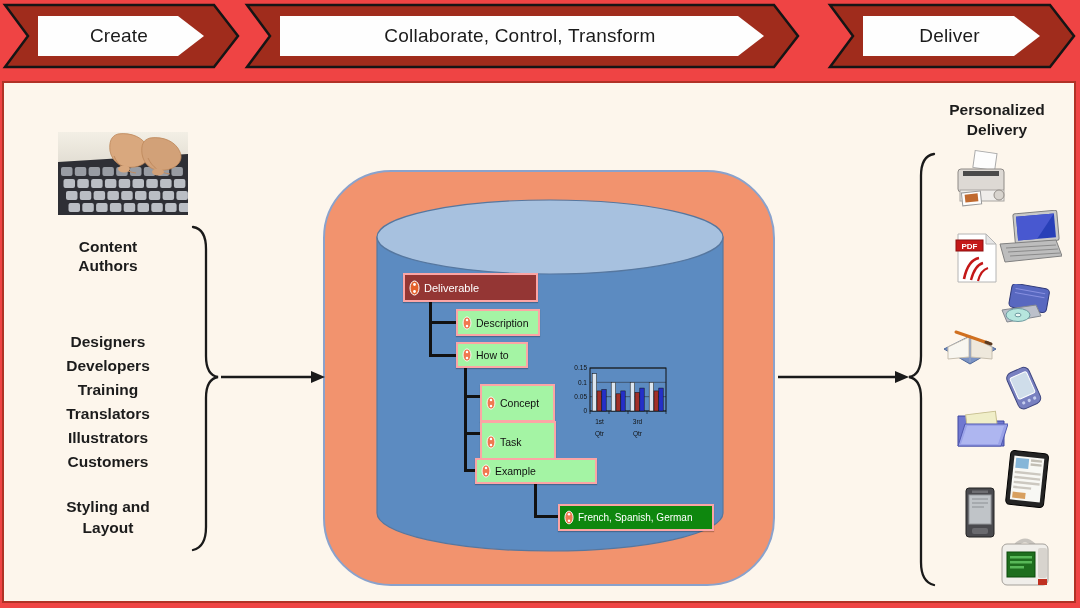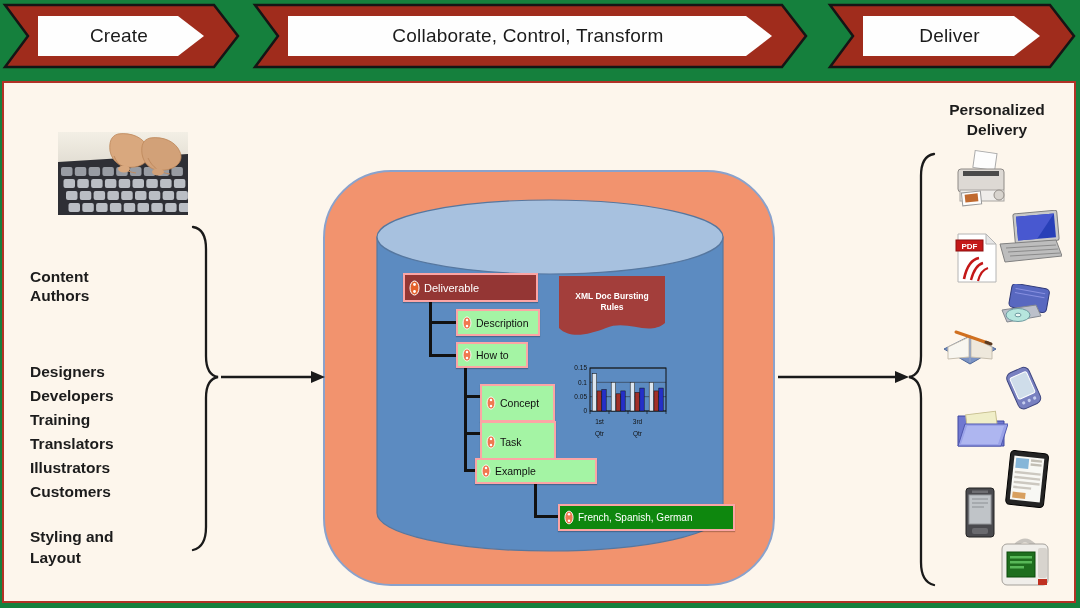--- a/index.html
+++ b/index.html
@@ -1,32 +1,32 @@
 <!DOCTYPE html>
 <html><head>
 <meta charset="utf-8">
 <style>
   html,body{margin:0;padding:0;background:#ffffff;}
-  .canvas{position:relative;width:1080px;height:608px;background:#15803d;
+  .canvas{position:relative;width:1080px;height:608px;background:#ef4444;
           font-family:"Liberation Sans",sans-serif;overflow:hidden;}
   .preline{white-space:pre-line;}
 
   
   .banner-step{position:absolute;top:2px;height:68px;}
   .banner-step svg{position:absolute;left:0;top:0;}
   .banner-label{position:absolute;inset:0;display:flex;align-items:center;justify-content:center;
                 padding:0 34px 0 28px;font-size:19px;color:#1b1b1b;letter-spacing:.2px;}
 
   
   .main-panel{position:absolute;left:2px;top:81px;width:1070px;height:518px;
               background:#FDF6EC;border:2px solid #B13226;}
 
   
   .photo{position:absolute;left:58px;top:132px;width:130px;height:83px;}
-  .left-text{position:absolute;left:30px;width:156px;color:#1c1c1c;font-weight:bold;margin-top:30px;}
+  .left-text{position:absolute;left:30px;width:156px;text-align:center;color:#1c1c1c;font-weight:bold;}
   .lt-top{top:237px;font-size:15.5px;line-height:19px;}
   .lt-mid{top:330px;font-size:15.5px;line-height:24px;}
   .lt-bot{top:496px;font-size:15.5px;line-height:21px;}
 
   
   .ccm-title{position:absolute;left:323px;top:112px;width:448px;text-align:center;
              font-size:17px;font-weight:bold;color:#171717;}
   .shell{position:absolute;left:323px;top:170px;width:448px;height:412px;border-radius:68px;
          background:#F2936E;border:2px solid #8AA2CC;}
   .cylinder{position:absolute;left:370px;top:195px;}
@@ -60,21 +60,21 @@
 <div class="canvas">
 
   <div class="banner-step" style="left:2px;width:240px;">
     <svg width="240" height="68">
       <polygon points="3,3 212,3 236,34 212,65 3,65 26,34" fill="#A02C1C" stroke="#151515" stroke-width="2.5"></polygon>
       <polygon points="36,14 176,14 202,34 176,54 36,54" fill="#FEFEFE"></polygon>
     </svg>
     <div class="banner-label">Create</div>
   </div>
 
-  <div class="banner-step" style="left:252px;width:558px;">
+  <div class="banner-step" style="left:244px;width:558px;">
     <svg width="558" height="68">
       <polygon points="3,3 530,3 554,34 530,65 3,65 26,34" fill="#A02C1C" stroke="#151515" stroke-width="2.5"></polygon>
       <polygon points="36,14 494,14 520,34 494,54 36,54" fill="#FEFEFE"></polygon>
     </svg>
     <div class="banner-label">Collaborate, Control, Transform</div>
   </div>
 
   <div class="banner-step" style="left:827px;width:251px;">
     <svg width="251" height="68">
       <polygon points="3,3 223,3 247,34 223,65 3,65 26,34" fill="#A02C1C" stroke="#151515" stroke-width="2.5"></polygon>
@@ -217,36 +217,29 @@
 
   <div class="node node-green" style="left:475px;top:458px;width:122px;height:26px;">
     <svg width="10" height="14" viewBox="0 0 11 16">
       <ellipse cx="5.5" cy="8" rx="4.5" ry="7" fill="#F07850" stroke="#ffffff" stroke-width="1"></ellipse>
       <circle cx="5.5" cy="4.5" r="1.4" fill="#ffffff"></circle>
         <circle cx="5.5" cy="11.5" r="1.4" fill="#ffffff"></circle>
     </svg>
     <span class="nlabel">Example</span>
   </div>
 
-  <div class="node node-lang" style="left:558px;top:504px;width:177px;height:27px;font-size:10px;">
+  <div class="node node-lang" style="left:558px;top:504px;width:156px;height:27px;font-size:10px;">
     <svg width="10" height="15" viewBox="0 0 11 16">
       <ellipse cx="5.5" cy="8" rx="4.5" ry="7" fill="#F07850" stroke="#ffffff" stroke-width="1"></ellipse>
       <circle cx="5.5" cy="4.5" r="1.4" fill="#ffffff"></circle>
         <circle cx="5.5" cy="11.5" r="1.4" fill="#ffffff"></circle>
     </svg>
     <span class="nlabel">French, Spanish, German</span>
   </div>
 
-  <div class="rules">
-    <svg width="108" height="66" viewBox="0 0 108 66">
-      <path d="M1,1 H107 V48 C90,62 70,44 48,53 C30,60 12,64 1,53 Z" fill="#A33E3B"></path>
-    </svg>
-    <div class="rules-label preline">XML Doc Bursting
-Rules</div>
-  </div>
 
   <svg id="mini-chart" class="mini-chart" width="130" height="92" viewBox="0 0 130 92" style="font-family:'Liberation Sans',sans-serif;">
       <line x1="16" x2="92" y1="49" y2="49" stroke="#222" stroke-width="0.5"></line>
       <text x="13" y="51.3" text-anchor="end" font-size="6.5" fill="#111">0</text>
       <line x1="16" x2="92" y1="34.666666666666664" y2="34.666666666666664" stroke="#222" stroke-width="0.5"></line>
       <text x="13" y="36.96666666666666" text-anchor="end" font-size="6.5" fill="#111">0.05</text>
       <line x1="16" x2="92" y1="20.33333333333333" y2="20.33333333333333" stroke="#222" stroke-width="0.5"></line>
       <text x="13" y="22.63333333333333" text-anchor="end" font-size="6.5" fill="#111">0.1</text>
       <line x1="16" x2="92" y1="6" y2="6" stroke="#222" stroke-width="0.5"></line>
       <text x="13" y="8.3" text-anchor="end" font-size="6.5" fill="#111">0.15</text>

